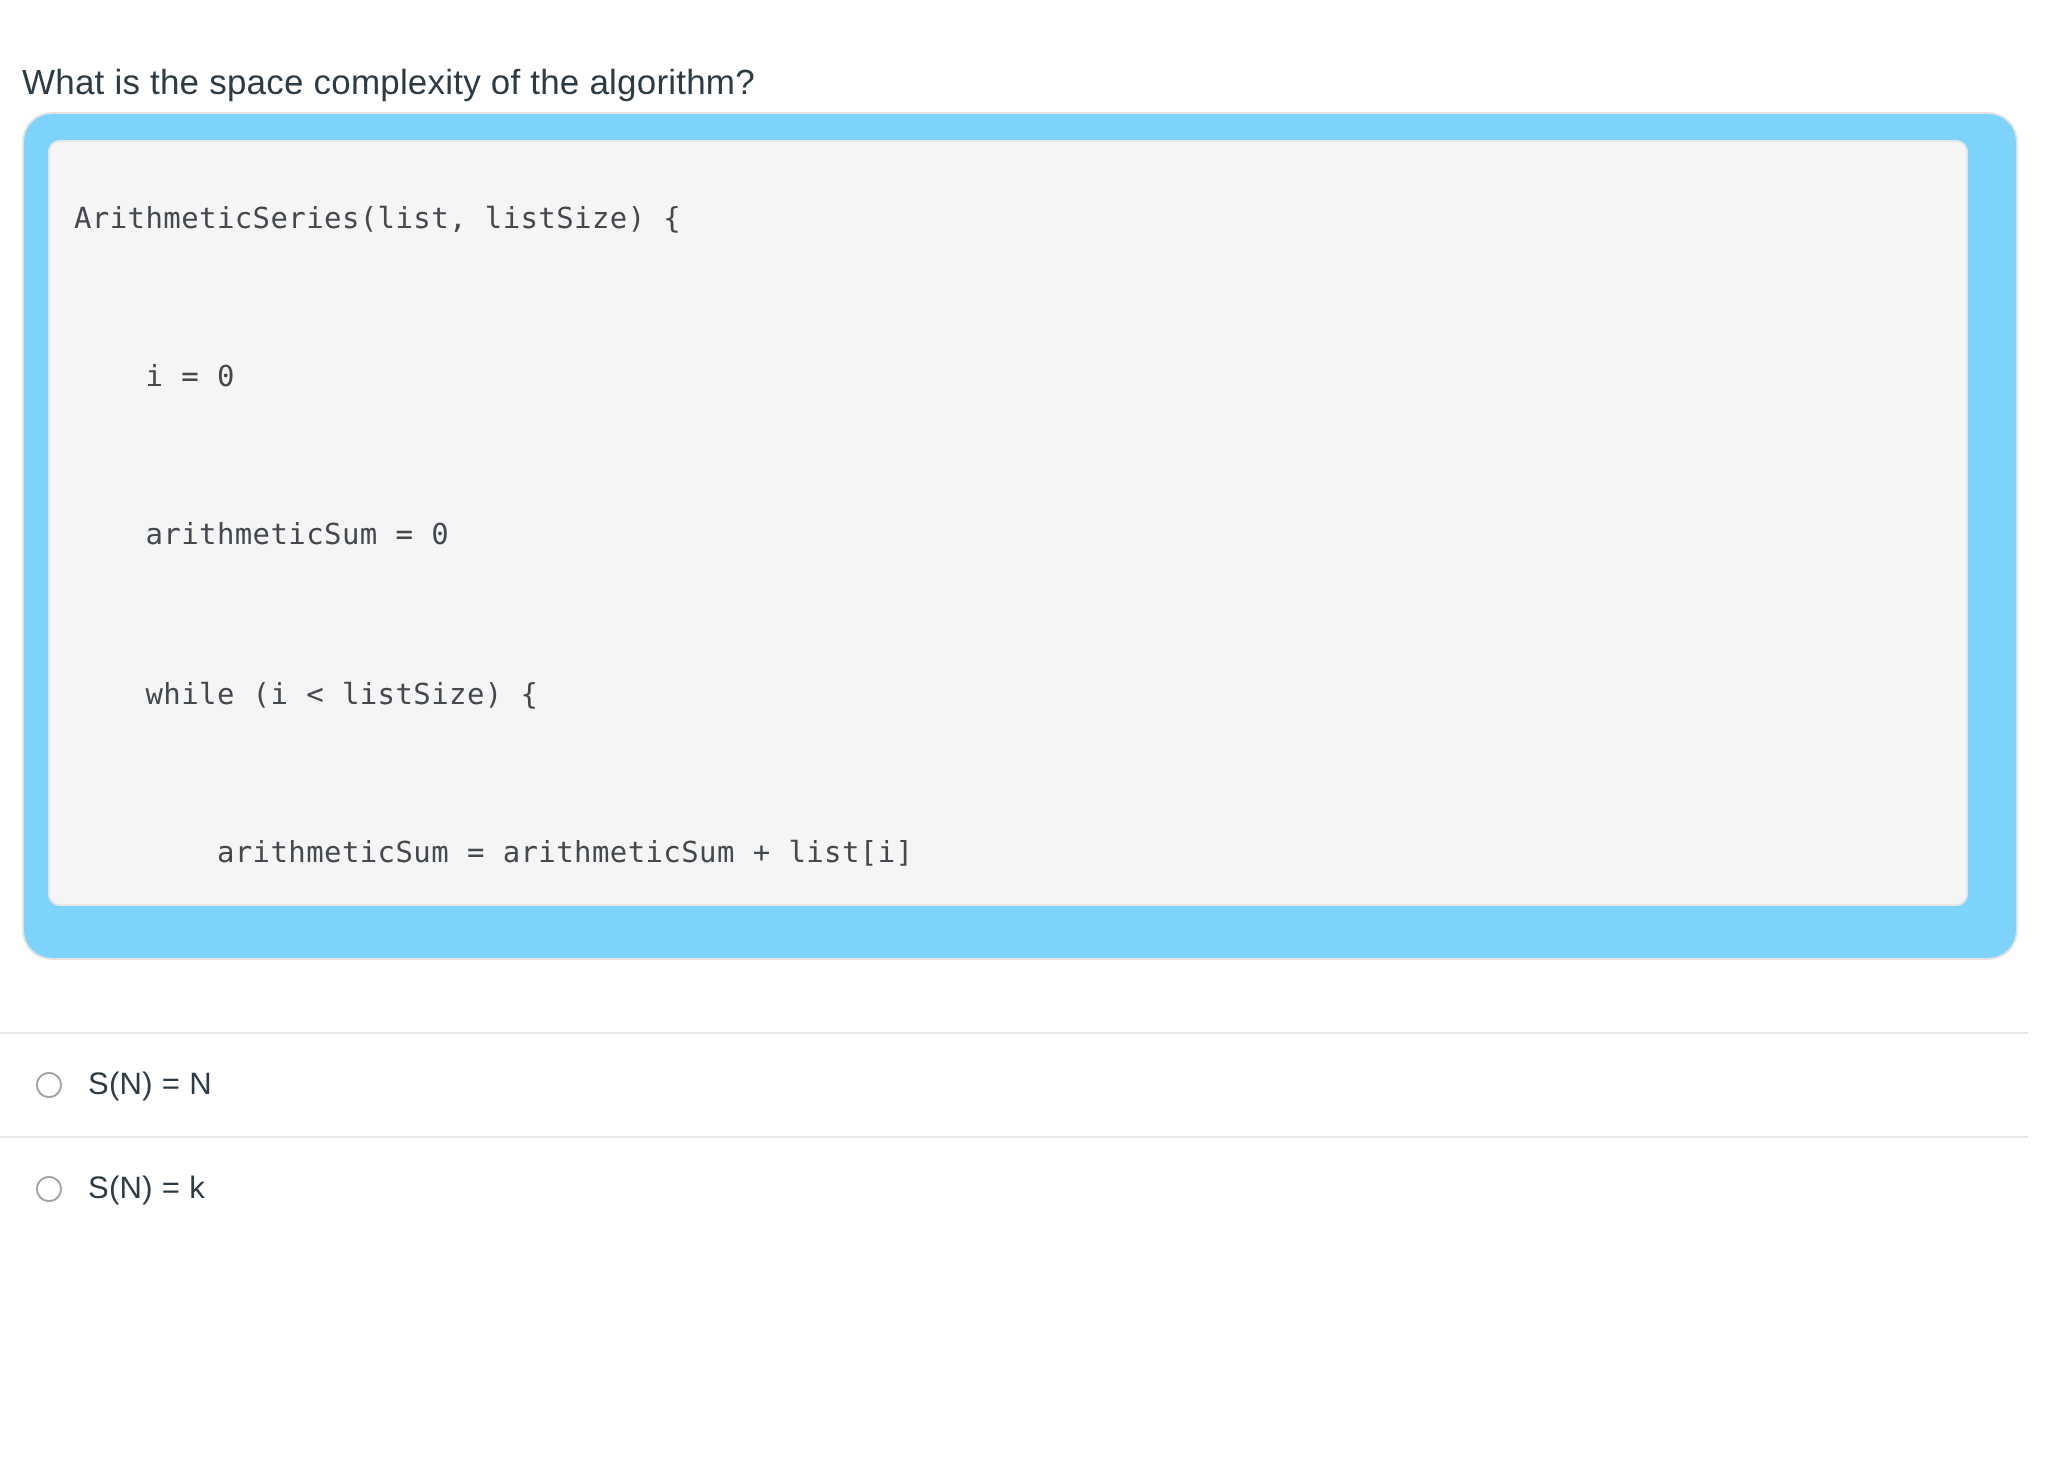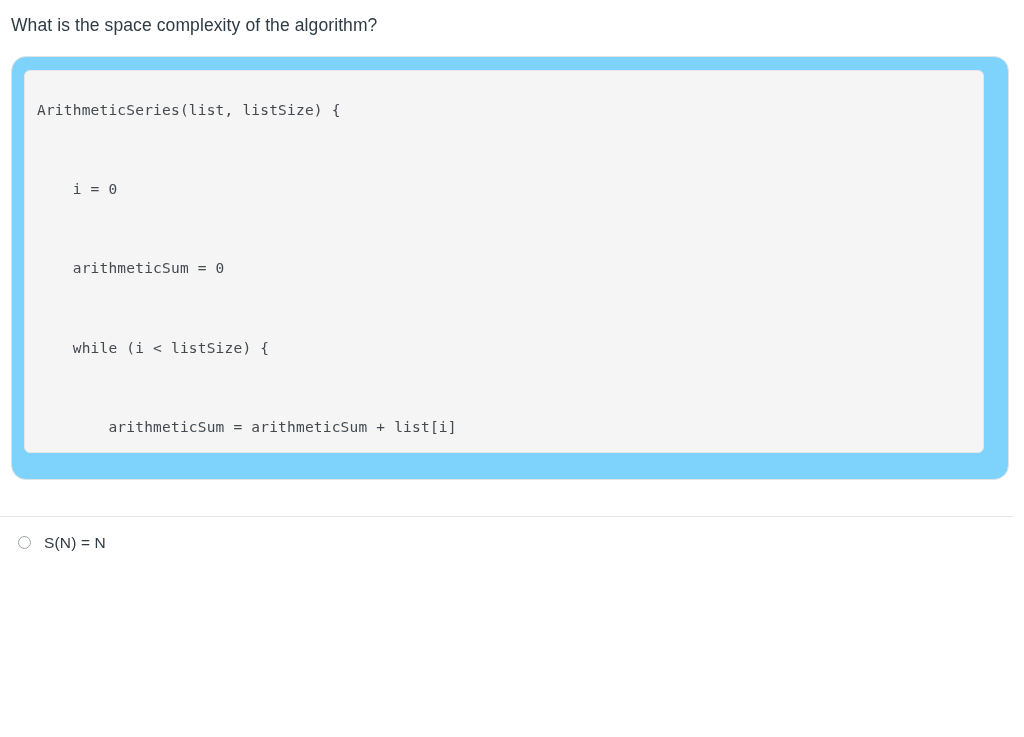--- a/index.html
+++ b/index.html
@@ -17,21 +17,21 @@
   .page {
     position: relative;
     width: 1024px;
     height: 737px;
   }
 
   
   .question-text {
     position: absolute;
     left: 11px;
-    top: 12px;
+    top: 28px;
     font-size: 17.5px;
     line-height: 26px;
     color: #2d3b45;
     letter-spacing: 0.1px;
     white-space: pre-wrap;
   }
 
   
   .code-card {
     position: absolute;
@@ -133,17 +133,21 @@
   </div>
 
   <div class="options">
 
     <div class="option-row">
       <span class="radio"></span>
       <span class="option-label">S(N) = N</span>
     </div>
 
 
+    <div class="option-row">
+      <span class="radio"></span>
+      <span class="option-label">S(N) = k</span>
+    </div>
 
 
   </div>
 
 </div>
 
 </body></html>

